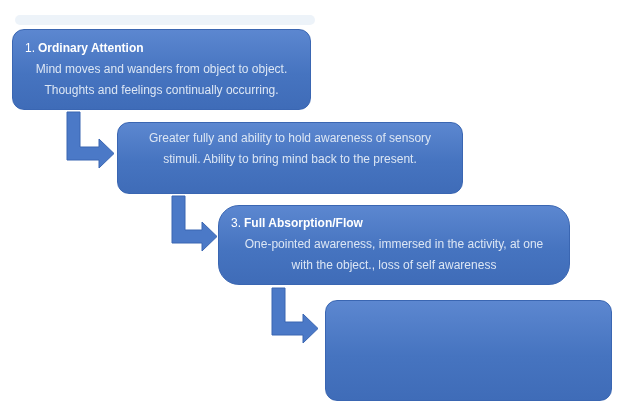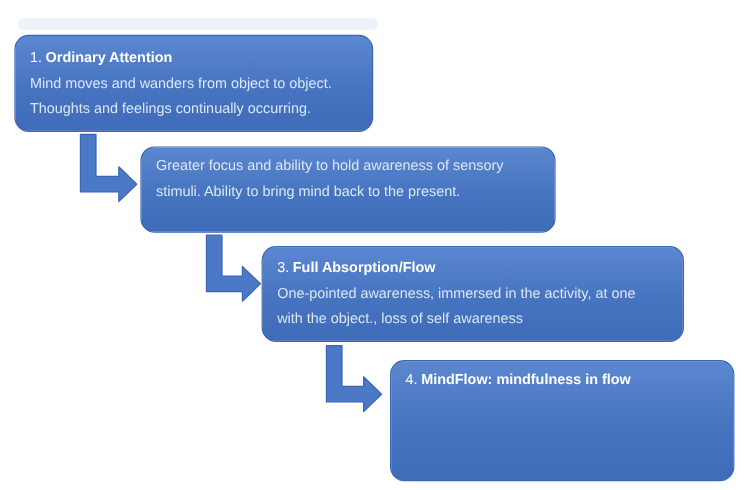--- a/index.html
+++ b/index.html
@@ -54,24 +54,25 @@
   }
   .stage-box .stage-number {
     font-weight: normal;
     margin-right: 3px;
   }
   .stage-box .stage-title {
     font-weight: bold;
   }
   .stage-box .body {
     white-space: pre-line;
+    text-align: center;
   }
   .box1 { left: 12px;  top: 29px;  width: 299px; height: 81px;  line-height: 21px; }
   .box2 { left: 117px; top: 122px; width: 346px; height: 72px;  line-height: 21px; padding-top: 5px; }
-  .box3 { left: 218px; top: 205px; width: 352px; height: 80px;  line-height: 21px; padding-top: 7px; }
+  .box3 { left: 218px; top: 205px; width: 352px; height: 80px;  line-height: 21px; padding-top: 7px; border-radius: 21px; }
   .box4 { left: 325px; top: 300px; width: 287px; height: 101px; line-height: 19px; padding-top: 6px; }
 </style>
 </head>
 <body>
 
 <div class="canvas">
 
   <div class="faint-strip"></div>
 
   <svg class="arrow-layer" viewBox="0 0 624 408">
@@ -82,31 +83,28 @@
 
   <div class="stage-box box1">
     <div class="heading">
       <span class="stage-number">1.</span><span class="stage-title">Ordinary Attention</span>
     </div>
     <div class="body">Mind moves and wanders from object to object.
 Thoughts and feelings continually occurring.</div>
   </div>
 
   <div class="stage-box box2">
-    <div class="body">Greater focus and ability to hold awareness of sensory
+    <div class="body">Greater fully and ability to hold awareness of sensory
 stimuli. Ability to bring mind back to the present.</div>
   </div>
 
   <div class="stage-box box3">
     <div class="heading">
       <span class="stage-number">3.</span><span class="stage-title">Full Absorption/Flow</span>
     </div>
     <div class="body">One-pointed awareness, immersed in the activity, at one
 with the object., loss of self awareness</div>
   </div>
 
   <div class="stage-box box4">
-    <div class="heading">
-      <span class="stage-number">4.</span><span class="stage-title">MindFlow: mindfulness in flow</span>
-    </div>
   </div>
 
 </div>
 
 </body></html>

